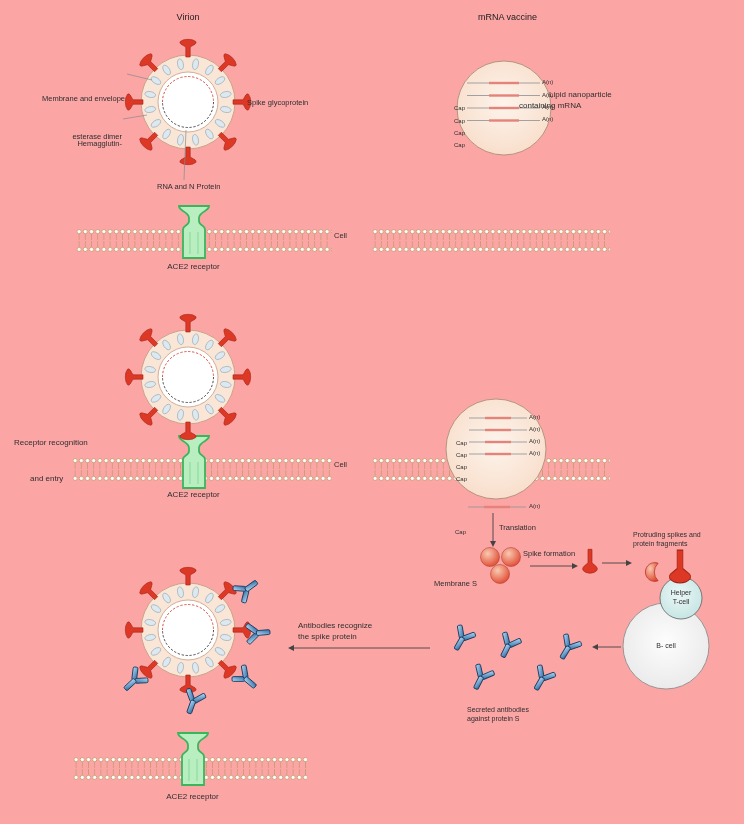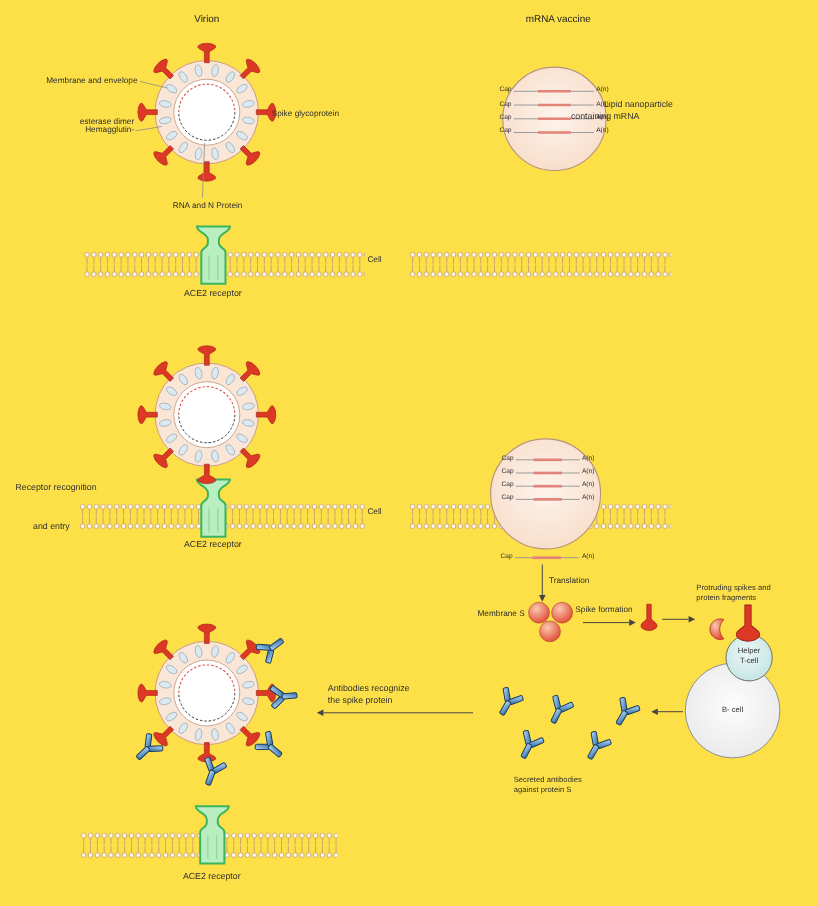--- a/index.html
+++ b/index.html
@@ -1,25 +1,25 @@
 <!DOCTYPE html>
 <html><head>
 <meta charset="utf-8">
 <style>
   html,body{margin:0;padding:0;background:#fff;}
-  #canvas{position:relative;width:744px;height:824px;background:#fde047;overflow:hidden;
+  #canvas{position:relative;width:744px;height:824px;background:#fca5a5;overflow:hidden;
           font-family:"Liberation Sans",sans-serif;color:#2e2e2e;}
   #gfx{position:absolute;left:0;top:0;}
   .lbl{position:absolute;white-space:nowrap;color:#2e2e2e;}
   .s6{font-size:6px;}
   .s7{font-size:7px;}
   .s75{font-size:7.5px;}
   .s8{font-size:8px;text-align:right;}
   .s9{font-size:9px;color:#1c1c1c;}
-  .r{text-align:right;}
+  .r{text-align:right;margin-top:26px;}
   .c{text-align:center;}
   .ab{fill:url(#gAb);stroke:#1b3c60;stroke-width:0.9;}
   .arrow{stroke:#444;stroke-width:0.9;}
   .head{fill:#444;stroke:none;}
   .leader{stroke:#8a8a8a;stroke-width:0.7;}
 </style>
 </head>
 <body>
 
 <div id="canvas">

